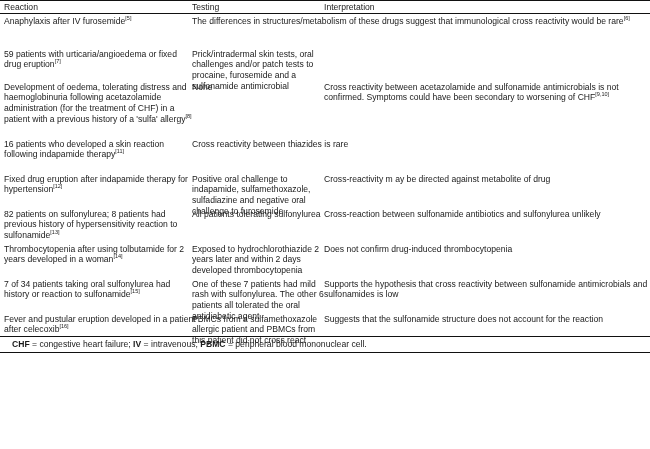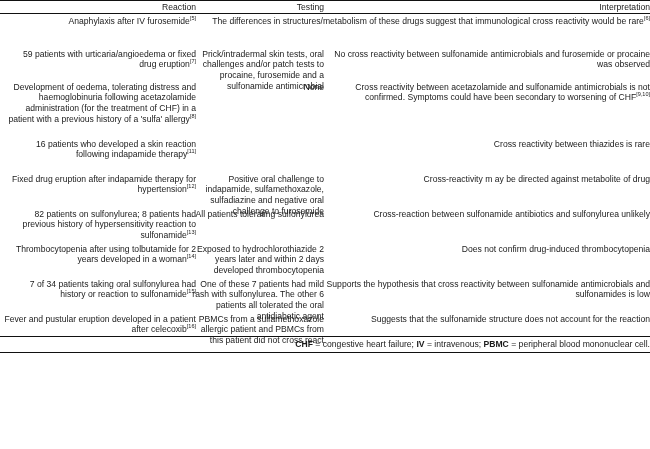--- a/index.html
+++ b/index.html
@@ -1,17 +1,17 @@
 <!DOCTYPE html>
 <html><head>
   <meta charset="utf-8">
   <style>
     html, body { margin: 0; padding: 0; background: #ffffff; }
     body { width: 650px; height: 449px; overflow: hidden; position: relative; font-family: "Liberation Sans", sans-serif; color: #1a1a1a; }
-    .tbl { position: absolute; left: 0; top: 0; width: 650px; border-top: 1.5px solid #111; border-bottom: 1.5px solid #111; text-align: right; }
+    .tbl { position: absolute; left: 0; top: 0; width: 650px; border-top: 1.5px solid #111; border-bottom: 1.5px solid #111; }
     .hdr { display: flex; height: 12px; border-bottom: 1px solid #111; font-size: 8.6px; line-height: 12px; }
     .row { display: flex; font-size: 8.6px; line-height: 10.9px; }
     .c1 { position: relative; left: 4px; width: 192px; flex: none; }
     .c2 { width: 132px; flex: none; padding-left: 0; }
     .c3 { flex: 1; padding-left: 0; }
     .row .c1, .row .c2, .row .c3 { padding-top: 1.5px; padding-bottom: 1.5px; }
     sup { font-size: 5.5px; line-height: 0; vertical-align: 4px; }
     .foot { border-top: 1px solid #111; font-size: 8.6px; line-height: 15px; height: 15px; padding-left: 12px; }
     .foot b { font-weight: bold; }
   </style>
@@ -26,21 +26,20 @@
   </div>
 
   <div class="row" style="height:33px">
     <div class="c1"><span>Anaphylaxis after IV furosemide</span><sup>[5]</sup></div>
     <div class="c3"><span>The differences in structures/metabolism of these drugs suggest that immunological cross reactivity would be rare</span><sup>[6]</sup></div>
   </div>
 
   <div class="row" style="height:33px">
     <div class="c1"><span>59 patients with urticaria/angioedema or fixed drug eruption</span><sup>[7]</sup></div>
     <div class="c2">Prick/intradermal skin tests, oral challenges and/or patch tests to procaine, furosemide and a sulfonamide antimicrobial</div>
-    <div class="c3"><span>No cross reactivity between sulfonamide antimicrobials and furosemide or procaine was observed</span><sup></sup></div>
   </div>
 
   <div class="row" style="height:57px">
     <div class="c1"><span>Development of oedema, tolerating distress and haemoglobinuria following acetazolamide administration (for the treatment of CHF) in a patient with a previous history of a 'sulfa' allergy</span><sup>[8]</sup></div>
     <div class="c2">None</div>
     <div class="c3"><span>Cross reactivity between acetazolamide and sulfonamide antimicrobials is not confirmed. Symptoms could have been secondary to worsening of CHF</span><sup>[9,10]</sup></div>
   </div>
 
   <div class="row" style="height:35px">
     <div class="c1"><span>16 patients who developed a skin reaction following indapamide therapy</span><sup>[11]</sup></div>

